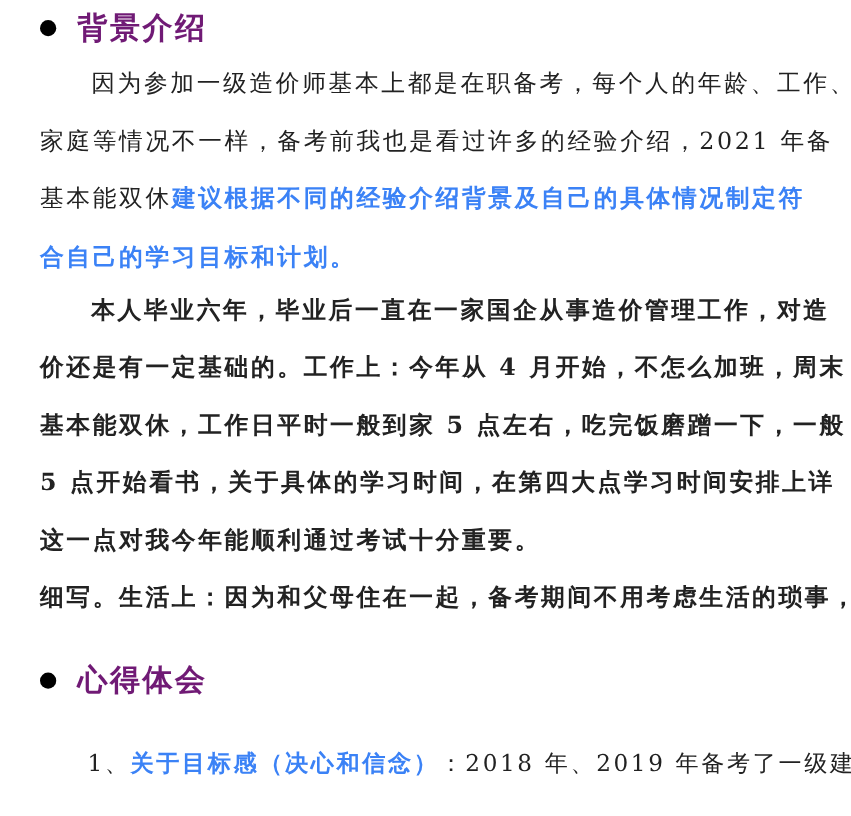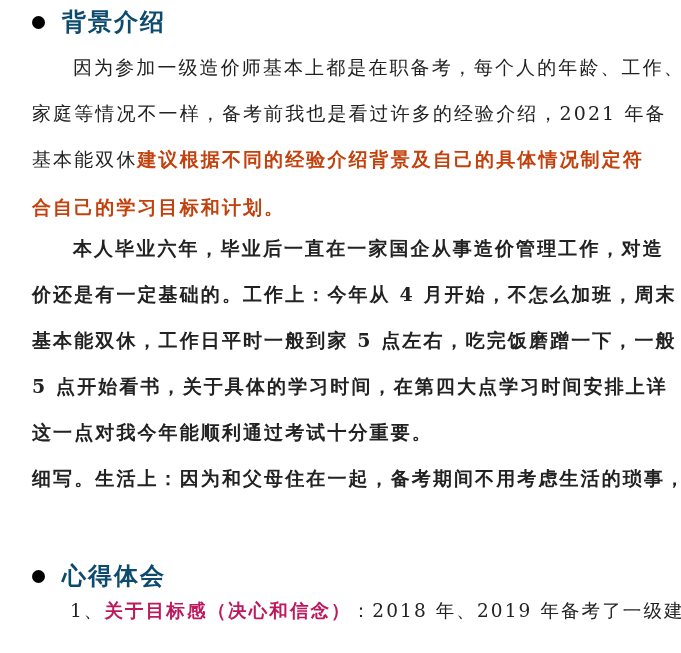--- a/index.html
+++ b/index.html
@@ -23,21 +23,21 @@
     }
     .heading {
       position: absolute;
       left: 32px;
       height: 40px;
       display: flex;
       align-items: center;
       font-family: "DejaVu Sans", "Liberation Sans", sans-serif;
       font-weight: bold;
       font-size: 24px;
-      color: #0c4a6e;
+      color: #701a75;
       letter-spacing: 2px;
     }
     .heading .bullet {
       display: inline-block;
       width: 13px;
       height: 13px;
       border-radius: 50%;
       background: #000;
       margin-right: 17px;
     }
@@ -49,40 +49,40 @@
       line-height: 46px;
       letter-spacing: 2.1px;
       text-align: justify;
       color: #222;
     }
     .para .indent {
       display: inline-block;
       width: 41px;
     }
     .para b {
-      font-family: Liberation Mono, monospace;
+      font-family: Liberation Sans, sans-serif;
       font-weight: bold;
-      color: #c2410c;
+      color: #3b82f6;
     }
     .line {
       display: block;
       white-space: nowrap;
     }
     .item-line {
       position: absolute;
       left: 70px;
       font-size: 18.5px;
       letter-spacing: 2.1px;
       color: #222;
       white-space: nowrap;
     }
     .item-line b {
       font-family: "DejaVu Sans", "Liberation Sans", sans-serif;
       font-weight: bold;
-      color: #be185d;
+      color: #3b82f6;
     }
   </style>
 </head>
 <body>
 
 <div class="page">
 
   <div class="heading" style="top:2px;">
     <span class="bullet"></span>
     <span>背景介绍</span>
@@ -97,21 +97,21 @@
 
   <div class="para" style="top:225px;font-weight:bold;">
     <span class="line"><span class="indent"></span><span>本人毕业六年，毕业后一直在一家国企从事造价管理工作，对造</span></span>
     <span class="line"><span>价还是有一定基础的。工作上：今年从 4 月开始，不怎么加班，周末</span></span>
     <span class="line"><span>基本能双休，工作日平时一般到家 5 点左右，吃完饭磨蹭一下，一般</span></span>
     <span class="line"><span>5 点开始看书，关于具体的学习时间，在第四大点学习时间安排上详</span></span>
     <span class="line"><span>这一点对我今年能顺利通过考试十分重要。</span></span>
     <span class="line"><span>细写。生活上：因为和父母住在一起，备考期间不用考虑生活的琐事，</span></span>
   </div>
 
-  <div class="heading" style="top:556px;">
+  <div class="heading" style="top:524px;">
     <span class="bullet"></span>
     <span>心得体会</span>
   </div>
 
   <div class="item-line" style="top:598px;">
     <span>1、</span><b>关于目标感（决心和信念）</b><span>：2018 年、2019 年备考了一级建</span>
   </div>
 
 </div>
 

